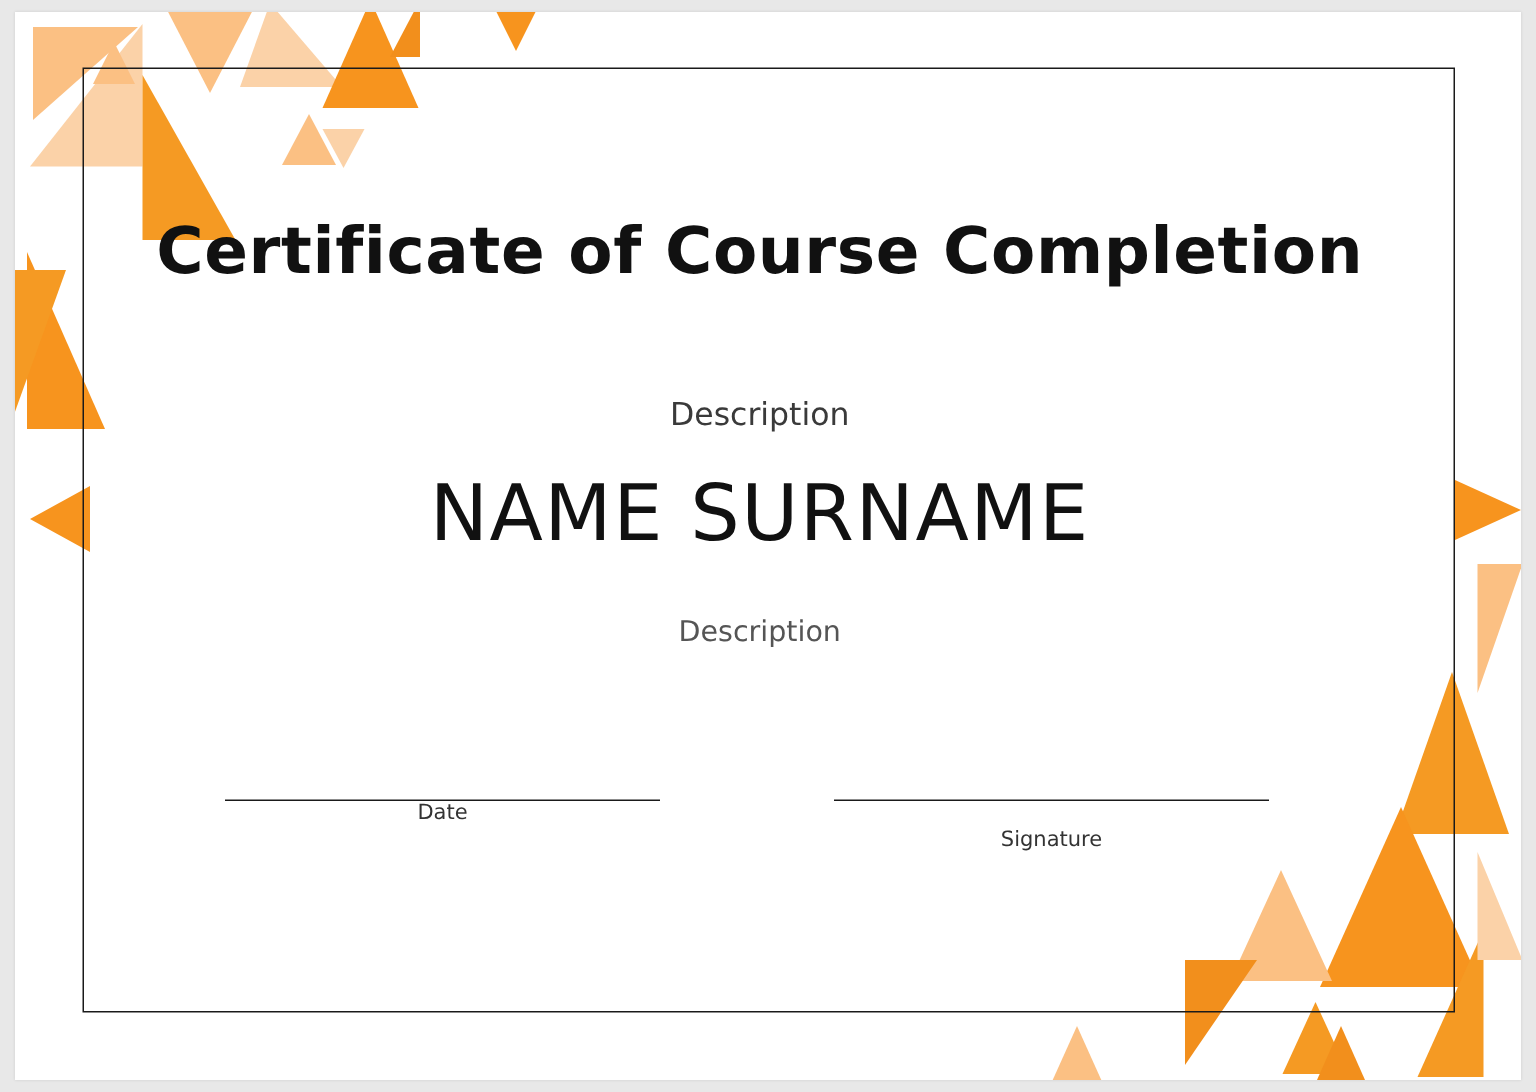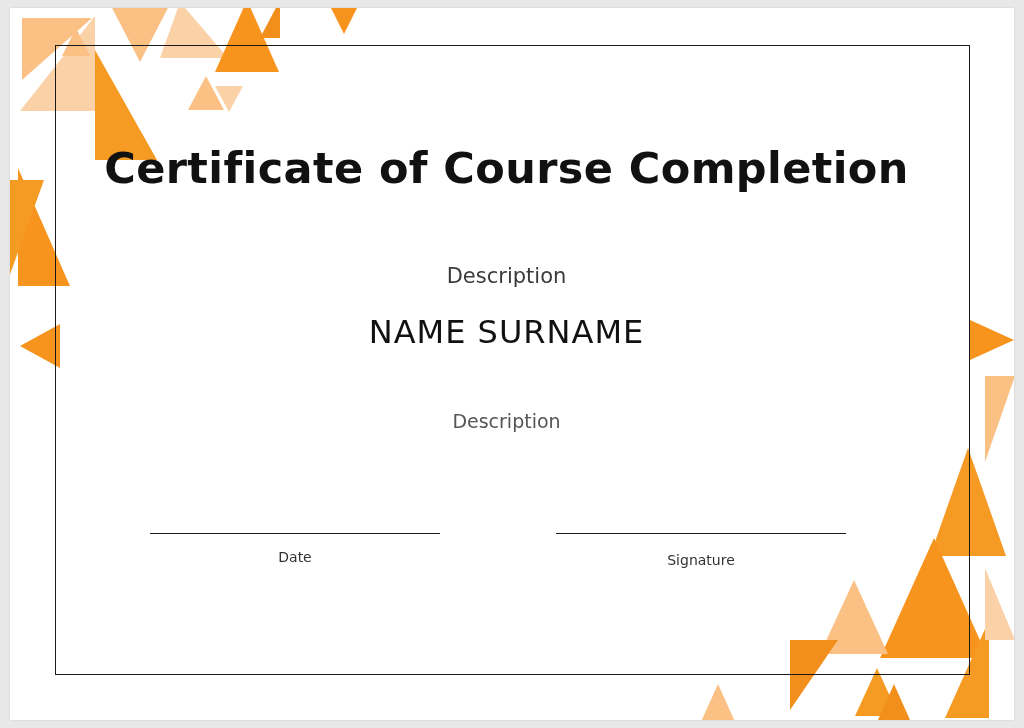--- a/index.html
+++ b/index.html
@@ -68,21 +68,21 @@
     left: 0;
     width: 100%;
     font-size: 21px;
     color: #3a3a3a;
   }
   #recipient-name {
     position: absolute;
     top: 268px;
     left: 0;
     width: 100%;
-    font-size: 32px;
+    font-size: 52px;
     color: #111111;
     letter-spacing: 1px;
   }
   #description-bottom {
     position: absolute;
     top: 365px;
     left: 0;
     width: 100%;
     font-size: 19px;
     color: #555555;
@@ -93,21 +93,20 @@
     width: 290px;
   }
   #date-block { left: 95px; }
   #signature-block { left: 501px; }
   .sig-line {
     width: 100%;
     height: 0;
     border-top: 1.3px solid #1a1a1a;
   }
   .sig-label {
-    margin-top: 15px;
     font-size: 14px;
     color: #333333;
     text-align: center;
   }
   #signature-block .sig-label { margin-top: 18px; }
 </style>
 </head>
 <body>
 
 <div id="certificate-page">

